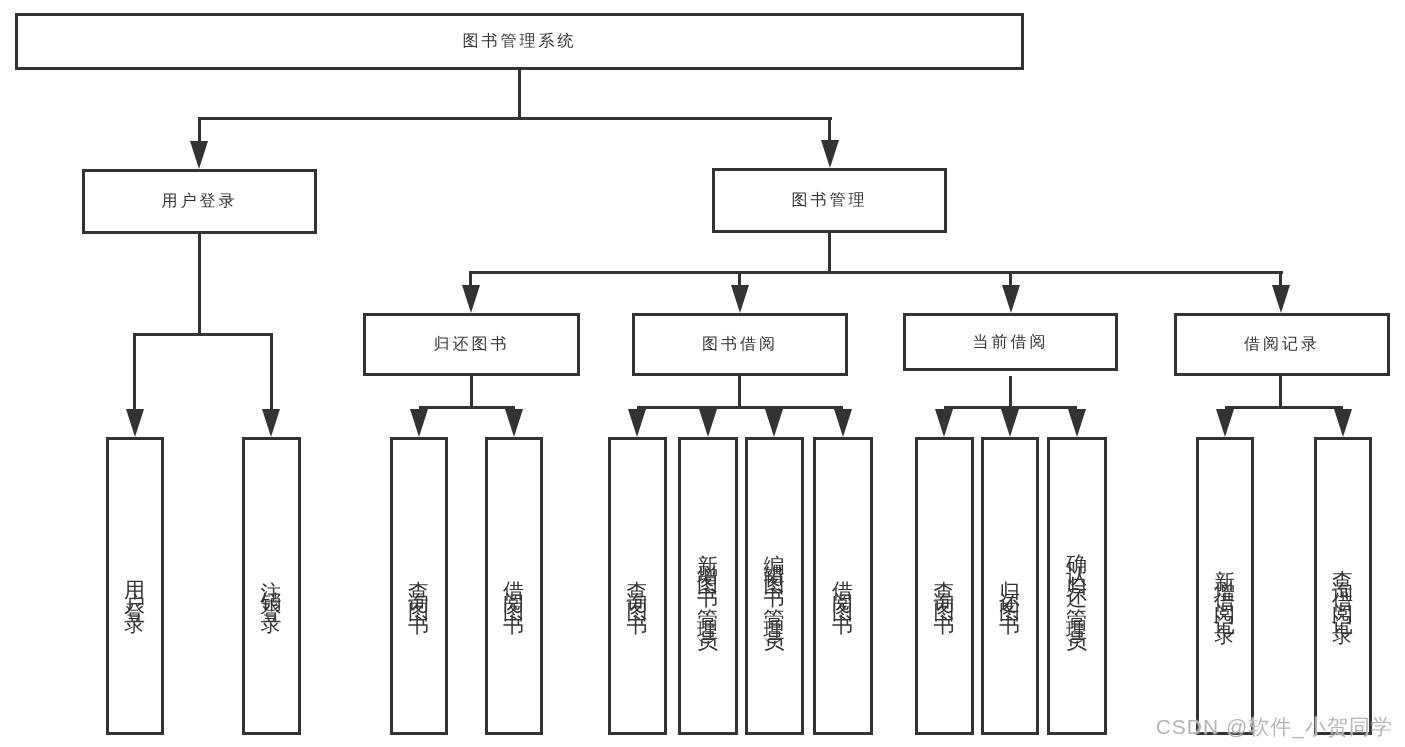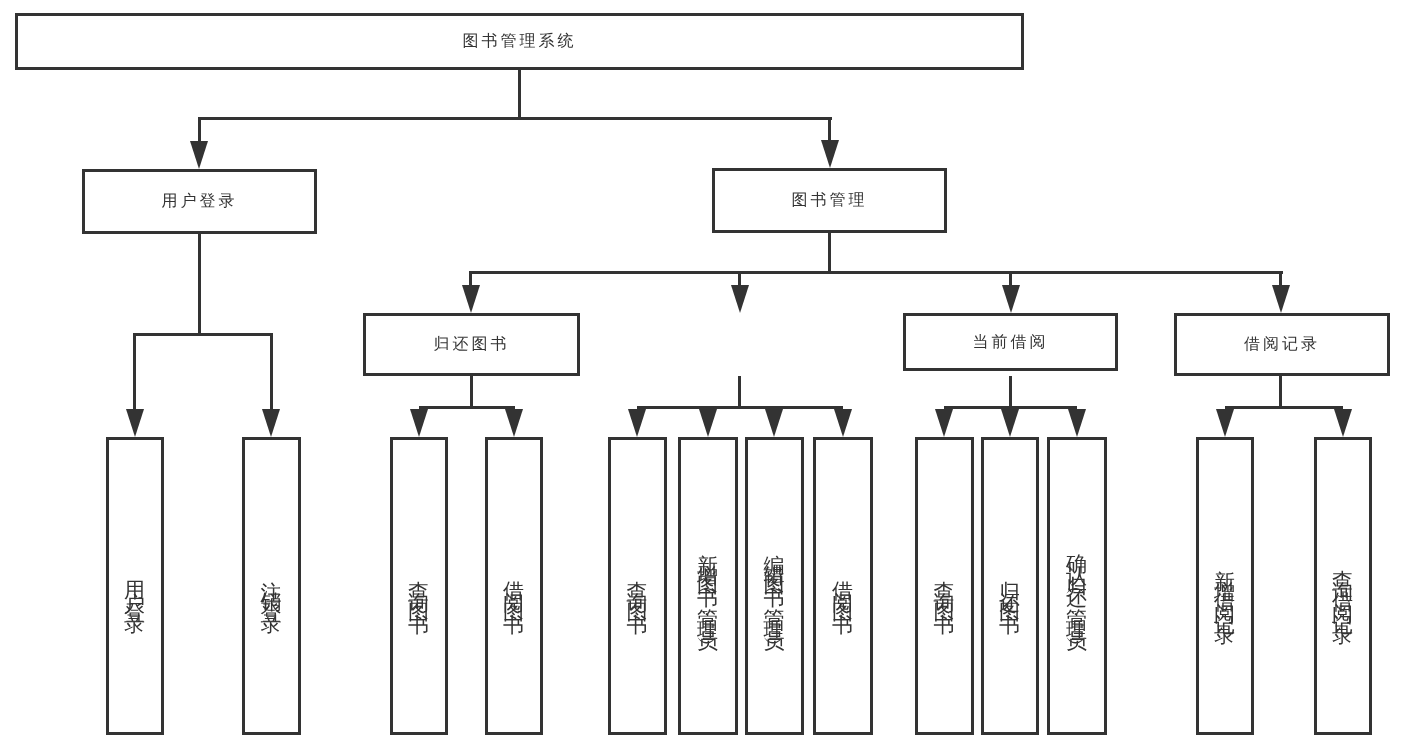--- a/index.html
+++ b/index.html
@@ -74,20 +74,23 @@
   <div class="ln" style="left:738px;top:271px;width:3px;height:14px;"></div>
   <div class="ar" style="left:731px;top:285px;"></div>
   <div class="ln" style="left:1009px;top:271px;width:3px;height:14px;"></div>
   <div class="ar" style="left:1002px;top:285px;"></div>
   <div class="ln" style="left:1279px;top:271px;width:3px;height:14px;"></div>
   <div class="ar" style="left:1272px;top:285px;"></div>
 
   <div class="box" style="left:363px;top:313px;width:217px;height:63px;">
     <span class="hlabel">归还图书</span>
   </div>
+  <div class="box" style="left:632px;top:313px;width:216px;height:63px;">
+    <span class="hlabel">图书借阅</span>
+  </div>
   <div class="box" style="left:903px;top:313px;width:215px;height:58px;">
     <span class="hlabel">当前借阅</span>
   </div>
   <div class="box" style="left:1174px;top:313px;width:216px;height:63px;text-align:right;">
     <span class="hlabel">借阅记录</span>
   </div>
 
   <div class="ln" style="left:470px;top:376px;width:3px;height:30px;"></div>
   <div class="ln" style="left:419px;top:406px;width:96px;height:3px;"></div>
   <div class="ar" style="left:410px;top:409px;"></div>
@@ -148,14 +151,15 @@
     <span class="vlabel">确认归还（管理员）</span>
   </div>
 
   <div class="box" style="left:1196px;top:437px;width:58px;height:298px;">
     <span class="vlabel">新增借阅记录</span>
   </div>
   <div class="box" style="left:1314px;top:437px;width:58px;height:298px;">
     <span class="vlabel">查询借阅记录</span>
   </div>
 
+  <div class="watermark">CSDN @软件_小贺同学</div>
 
 </div>
 
 </body></html>

